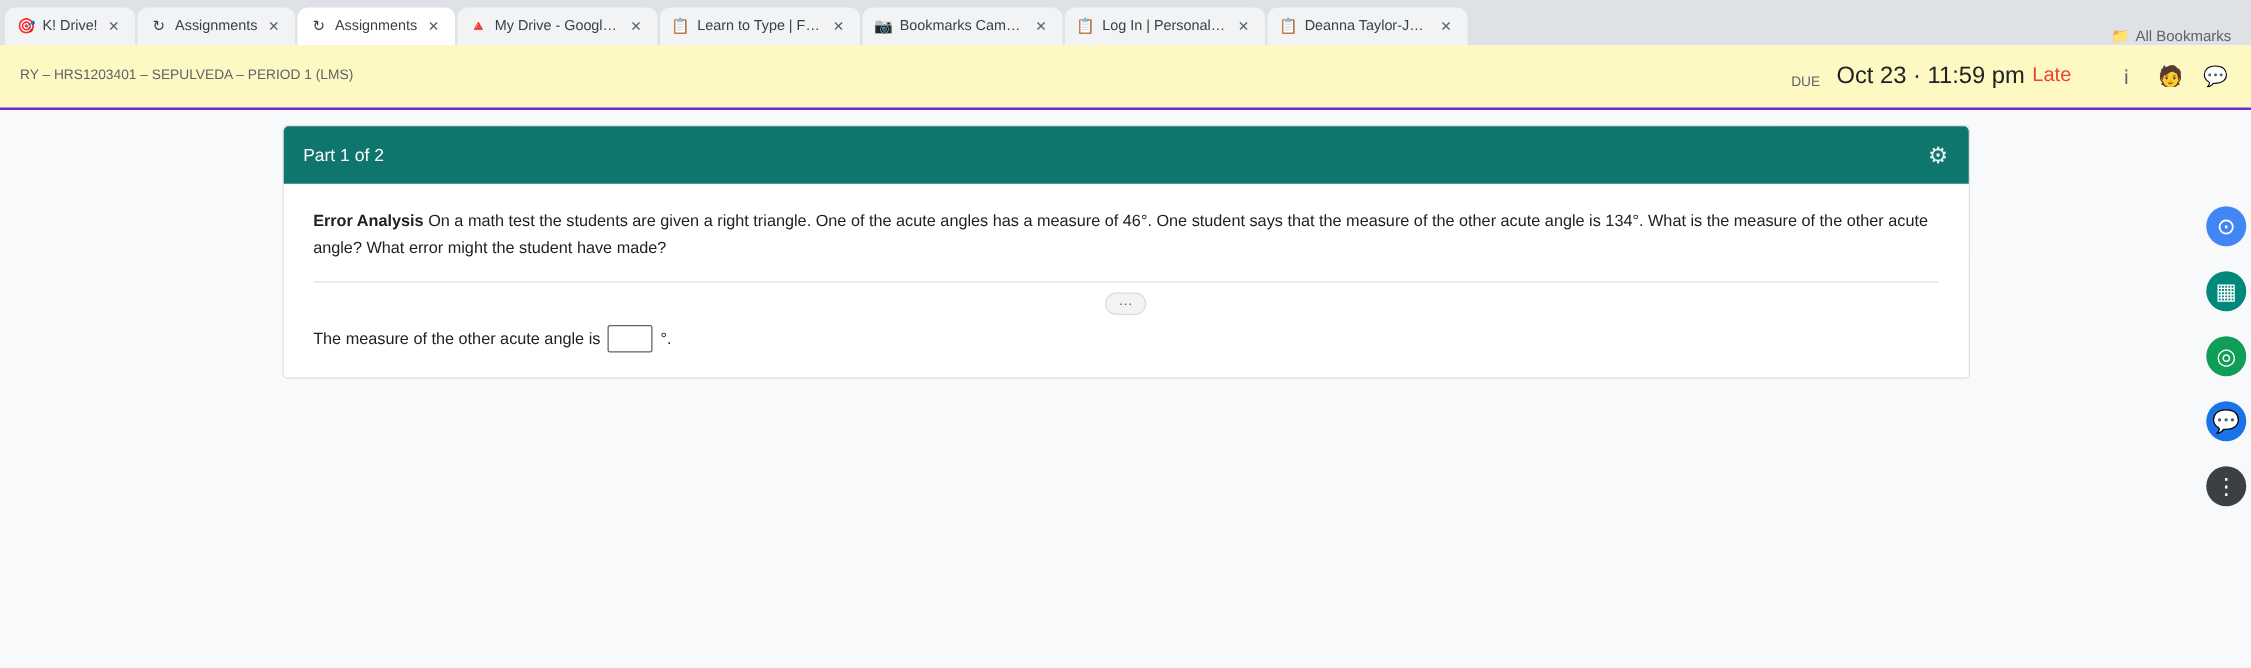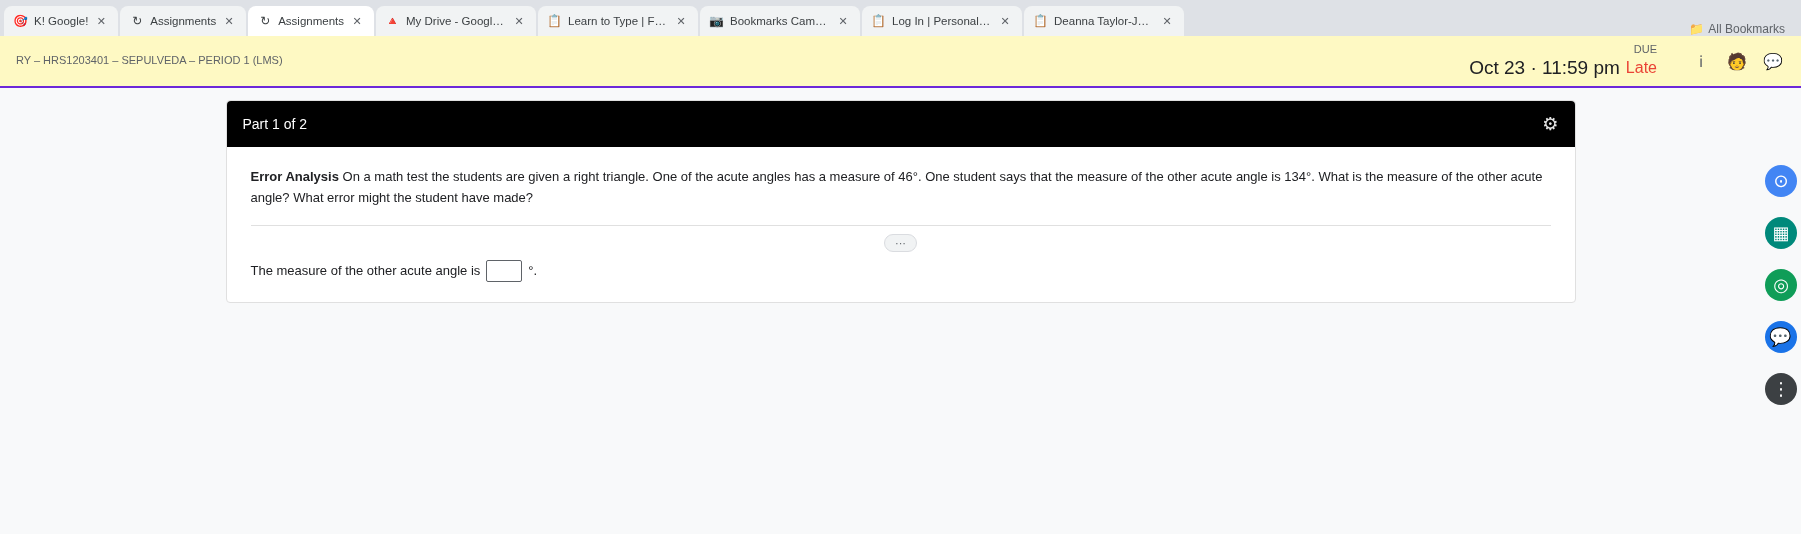--- a/index.html
+++ b/index.html
@@ -32,21 +32,21 @@
       color: #5f6368;
       margin-bottom: 2px;
     }
     .page-title {
       font-size: 22px;
       font-weight: 400;
       color: #202124;
     }
     .due-info {
       display: flex;
-      flex-direction: column;
+      flex-direction: row;
       align-items: flex-end;
       gap: 2px;
     }
     .due-label {
       font-size: 11px;
       color: #5f6368;
     }
     .due-date {
       font-size: 19px;
       color: #202124;
@@ -85,21 +85,21 @@
     
     .assignment-panel {
       background: #ffffff;
       border: 1px solid #e0e0e0;
       border-radius: 4px;
       margin: 0 auto;
       max-width: 1350px;
     }
 
     .panel-header {
-      background: #000000;
+      background: #0f766e;
       color: white;
       padding: 12px 16px;
       display: flex;
       align-items: center;
       justify-content: space-between;
       border-radius: 4px 4px 0 0;
     }
     .panel-header-title {
       font-size: 14px;
       font-weight: 500;
@@ -250,21 +250,21 @@
     .tab-spacer { flex: 1; }
   </style>
 </head>
 <body>
 
 <div class="tab-row">
 
   <div id="tabs-container" style="display:flex;align-items:flex-end;gap:2px;flex:1;">
       <div class="chrome-tab">
       <span class="t-icon">🎯</span>
-      <span class="t-label">K! Google!</span>
+      <span class="t-label">K! Drive!</span>
       <span class="t-close">✕</span>
     </div>
       <div class="chrome-tab">
       <span class="t-icon">↻</span>
       <span class="t-label">Assignments</span>
       <span class="t-close">✕</span>
     </div>
       <div class="chrome-tab active-tab">
       <span class="t-icon">↻</span>
       <span class="t-label">Assignments</span>

